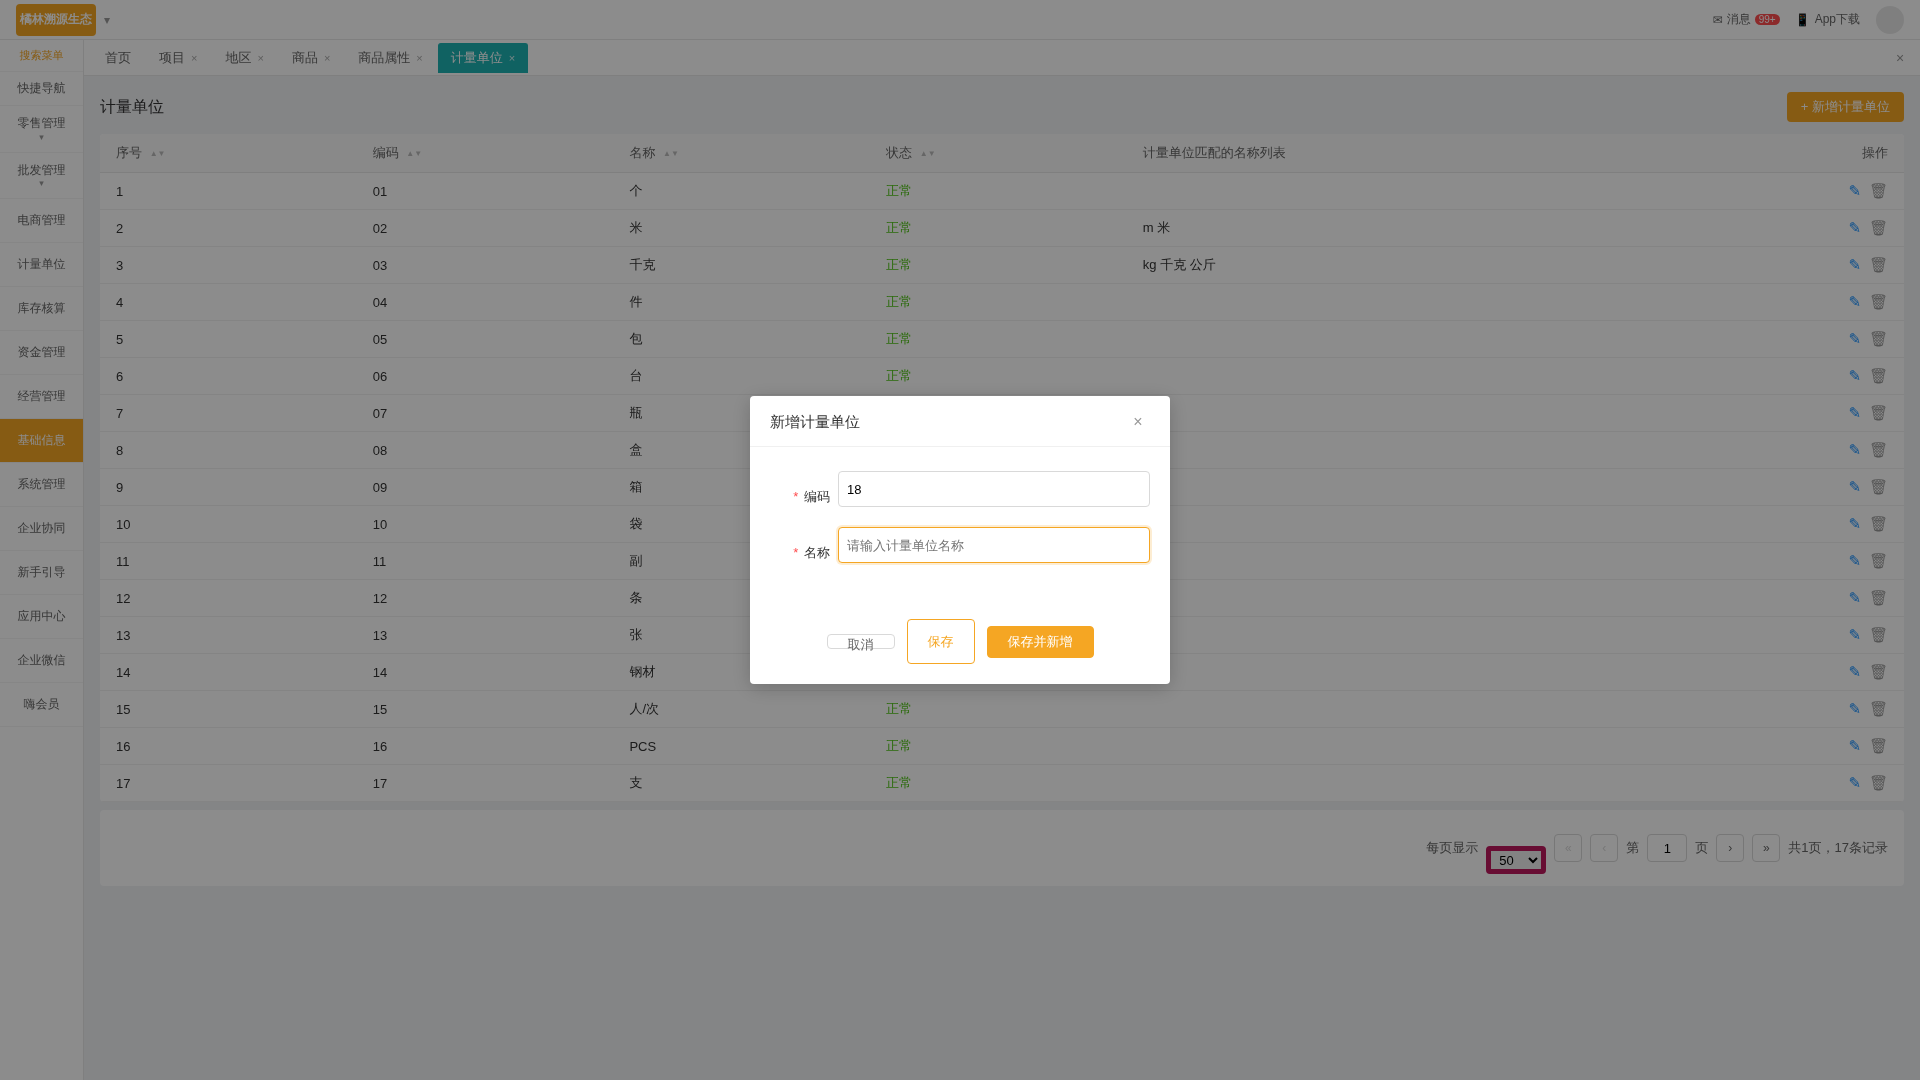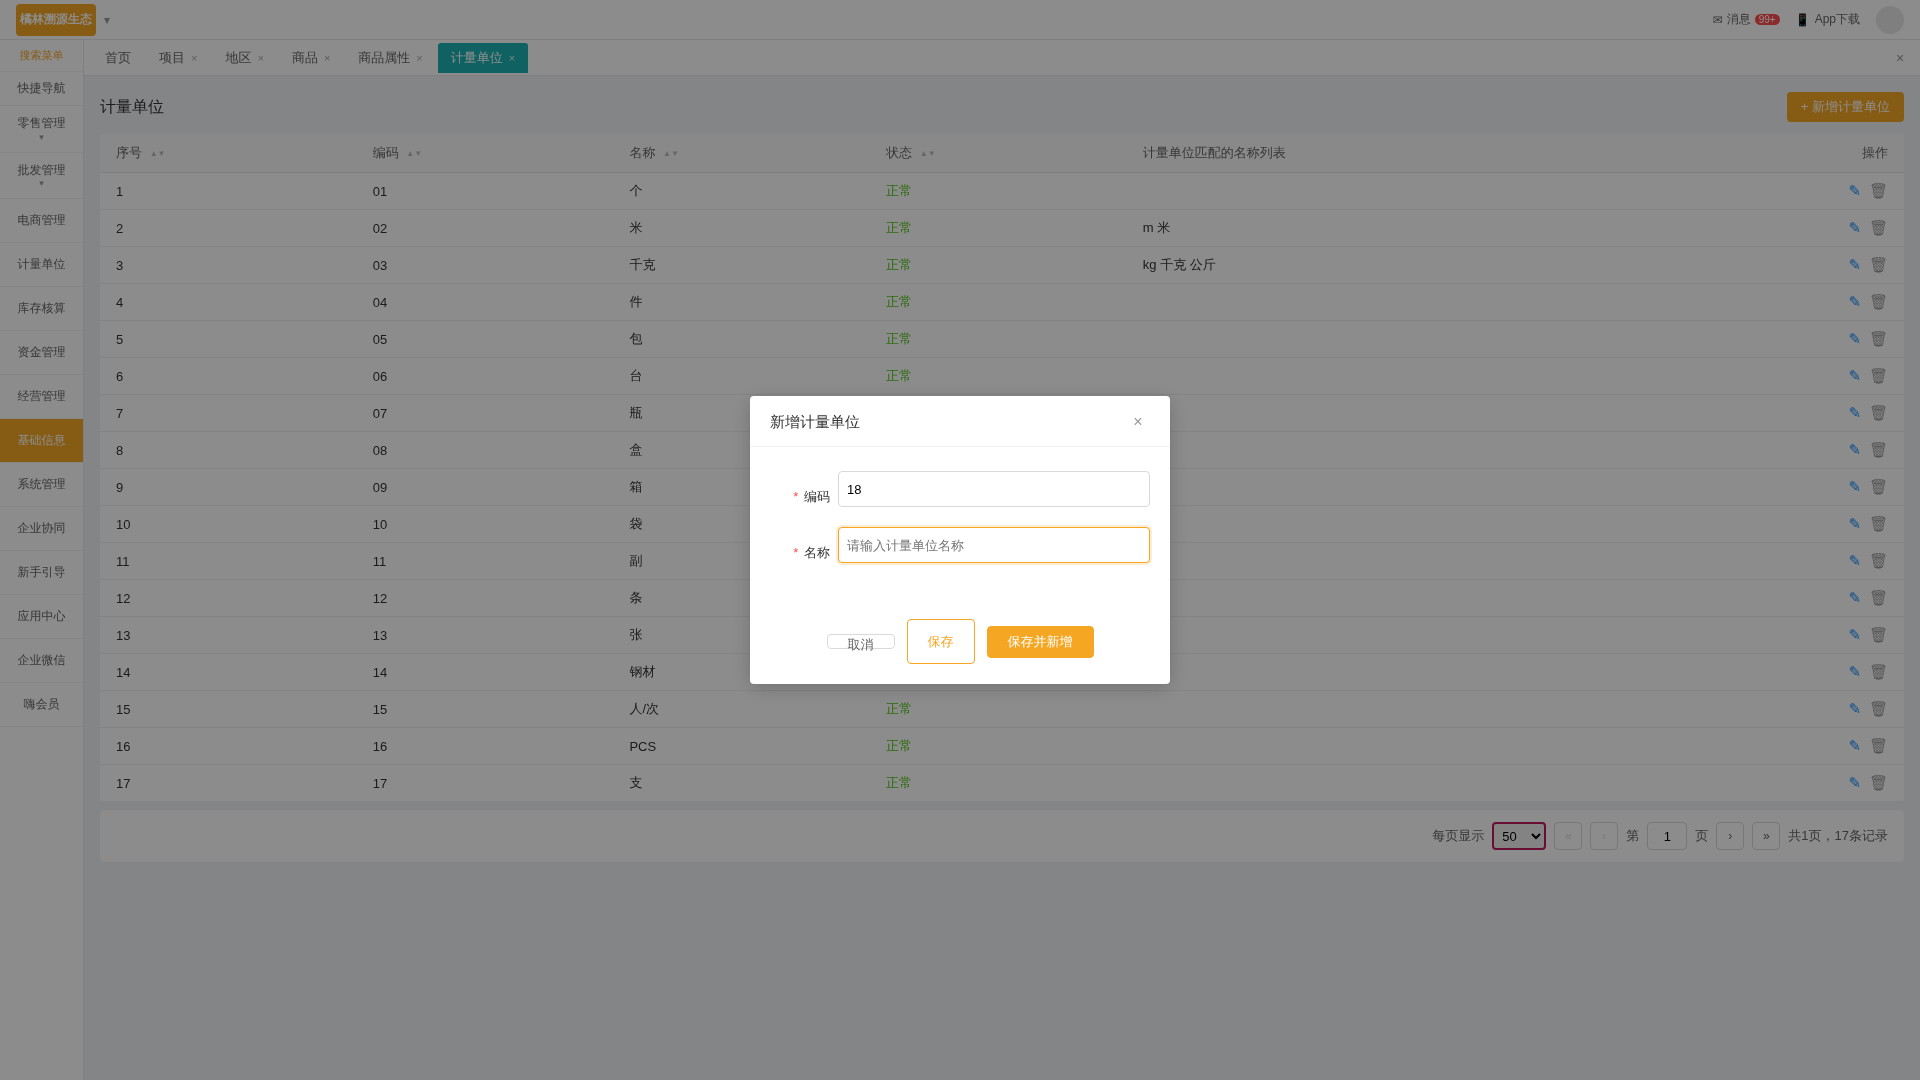--- a/index.html
+++ b/index.html
@@ -294,25 +294,26 @@
     .page-input {
       width: 40px;
       height: 28px;
       border: 1px solid #d9d9d9;
       border-radius: 4px;
       text-align: center;
       font-size: 13px;
     }
     .page-size-select {
       height: 28px;
-      border: 2px solid #be185d;
+      border: 5px solid #be185d;
       border-radius: 4px;
       padding: 0 4px;
       font-size: 13px;
       cursor: pointer;
+      margin-top: 24px;
     }
 
     
     .modal-overlay {
       position: fixed;
       top: 0; left: 0; right: 0; bottom: 0;
       background: rgba(0,0,0,0.45);
       display: flex;
       align-items: center;
       justify-content: center;

